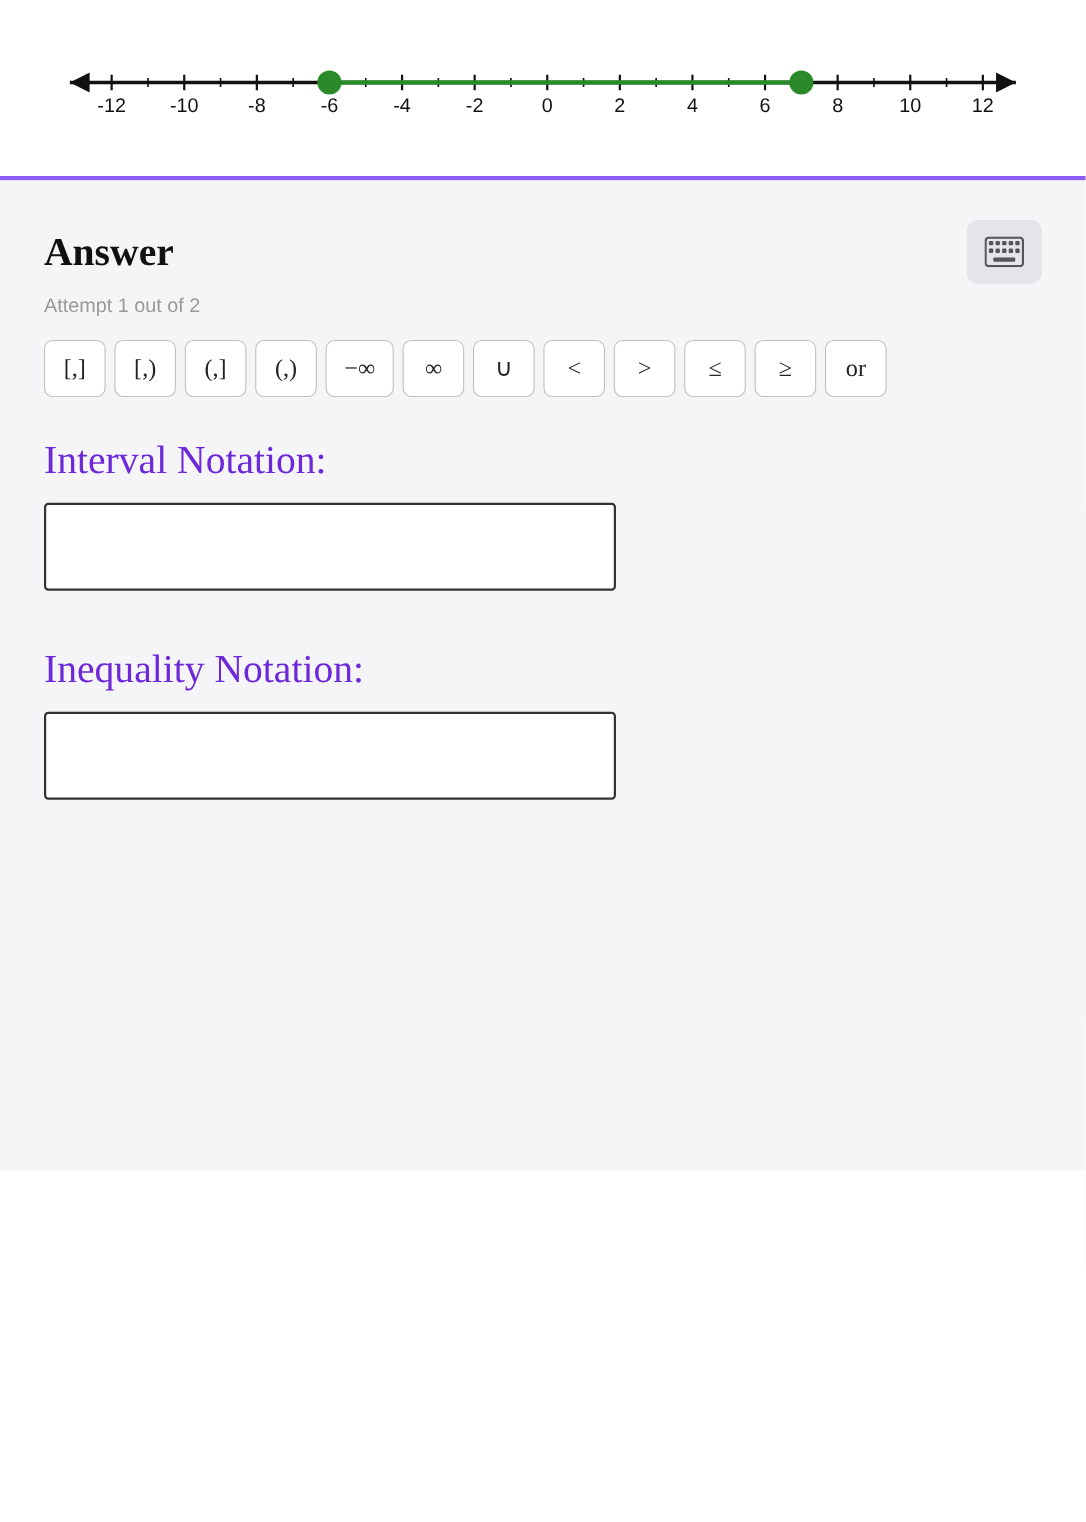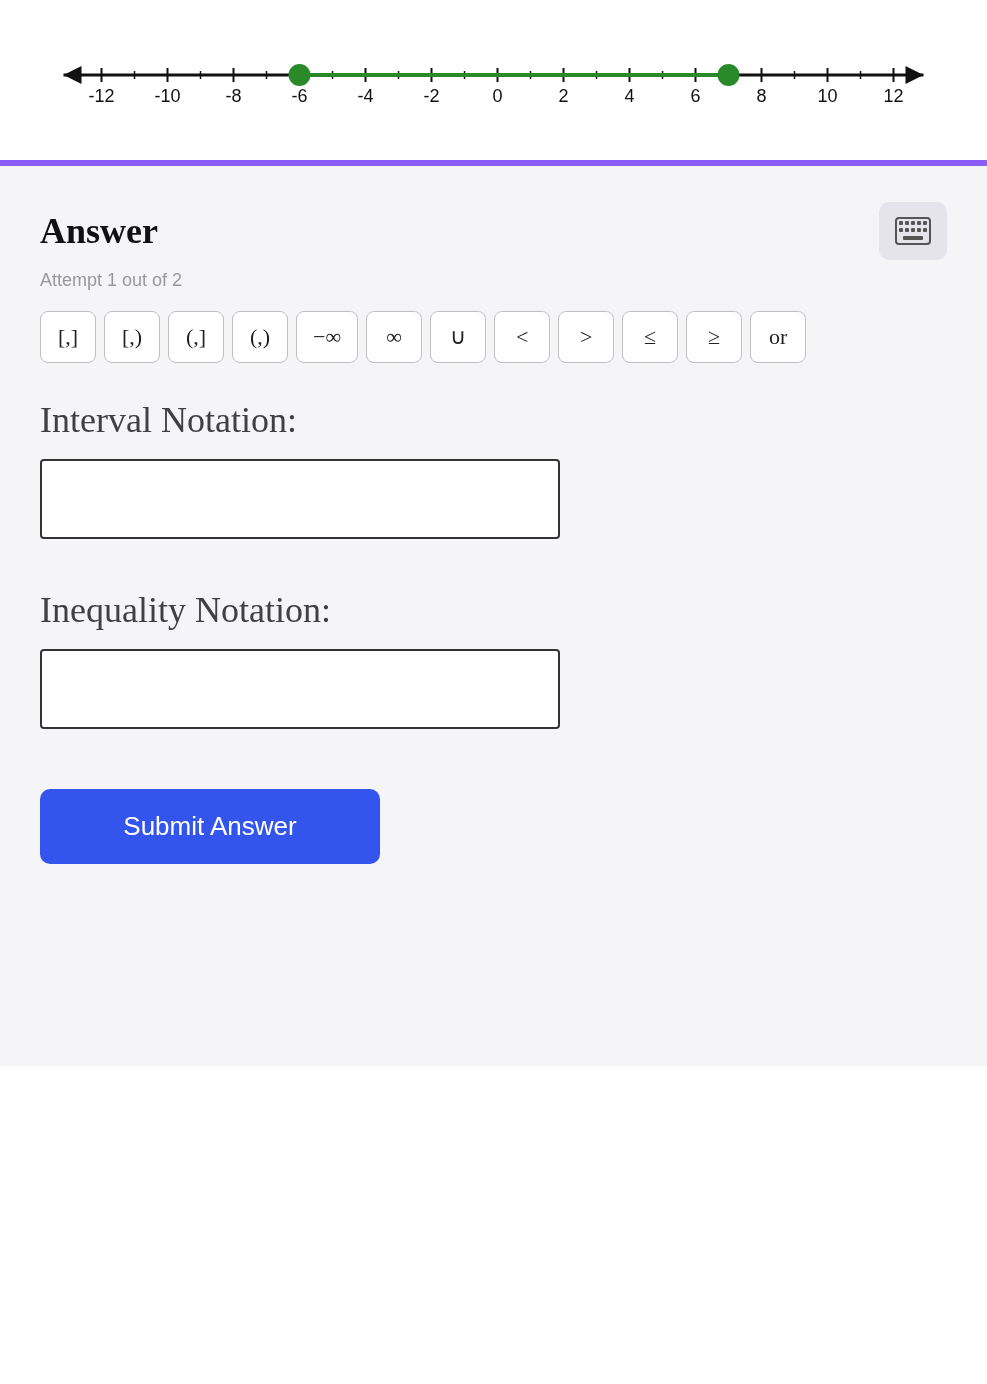--- a/index.html
+++ b/index.html
@@ -9,21 +9,21 @@
       min-height: 1384px;
       background: #ffffff;
       font-family: Georgia, 'Times New Roman', serif;
       overflow-x: hidden;
     }
 
     
     .number-line-section {
       background: #ffffff;
       padding: 40px 30px 30px 30px;
-      border-bottom: 6px solid #8b5cf6;
+      border-bottom: 4px solid #8b5cf6;
     }
 
     .number-line-container {
       position: relative;
       width: 100%;
       height: 90px;
     }
 
     .number-line-svg {
       width: 100%;
@@ -92,21 +92,21 @@
       display: flex;
       align-items: center;
       justify-content: center;
       color: #222;
     }
 
     
     .notation-label {
       font-size: 36px;
       font-weight: 400;
-      color: #404040;
+      color: #6d28d9;
       font-family: Georgia, serif;
       margin-bottom: 18px;
       margin-top: 20px;
     }
 
     .notation-input {
       width: 520px;
       height: 80px;
       border: 2px solid #333;
       border-radius: 4px;
@@ -266,15 +266,14 @@
     <input type="text" class="notation-input" style="">
   </div>
 
   
   <div>
     <p class="notation-label">Inequality Notation:</p>
     <input type="text" class="notation-input" style="">
   </div>
 
   
-  <button class="submit-button">Submit Answer</button>
 
 </div>
 
 </body></html>

